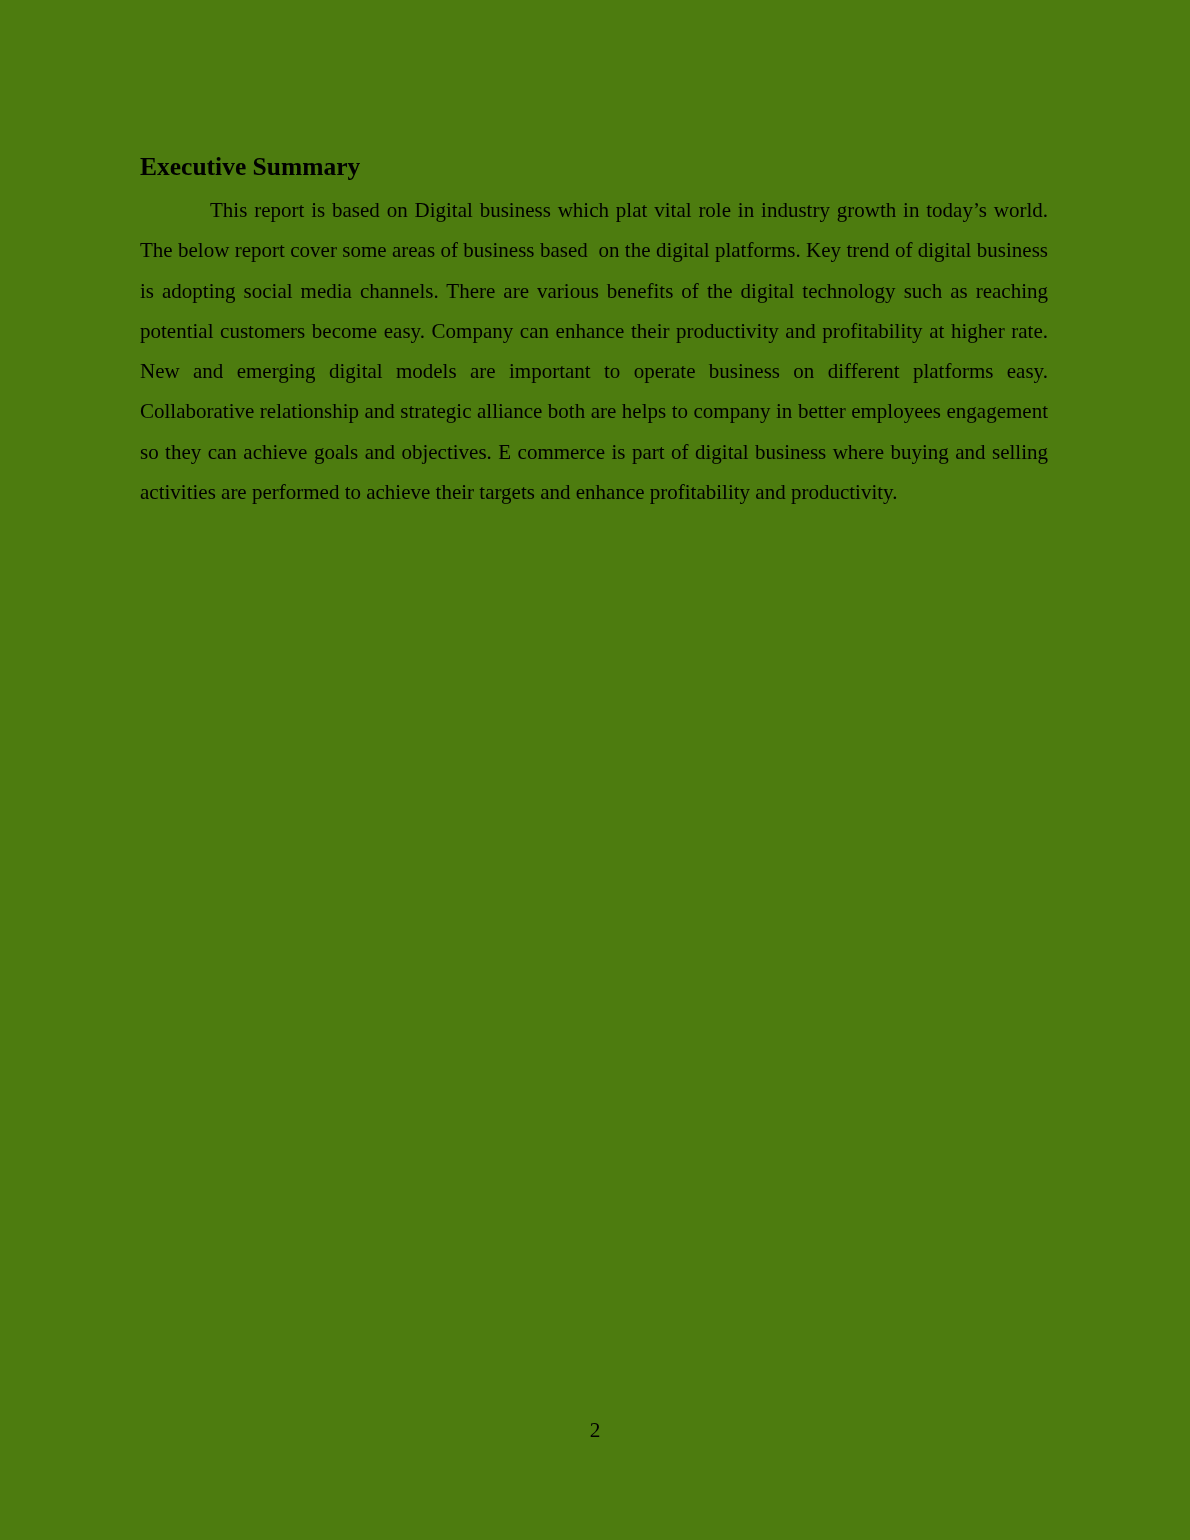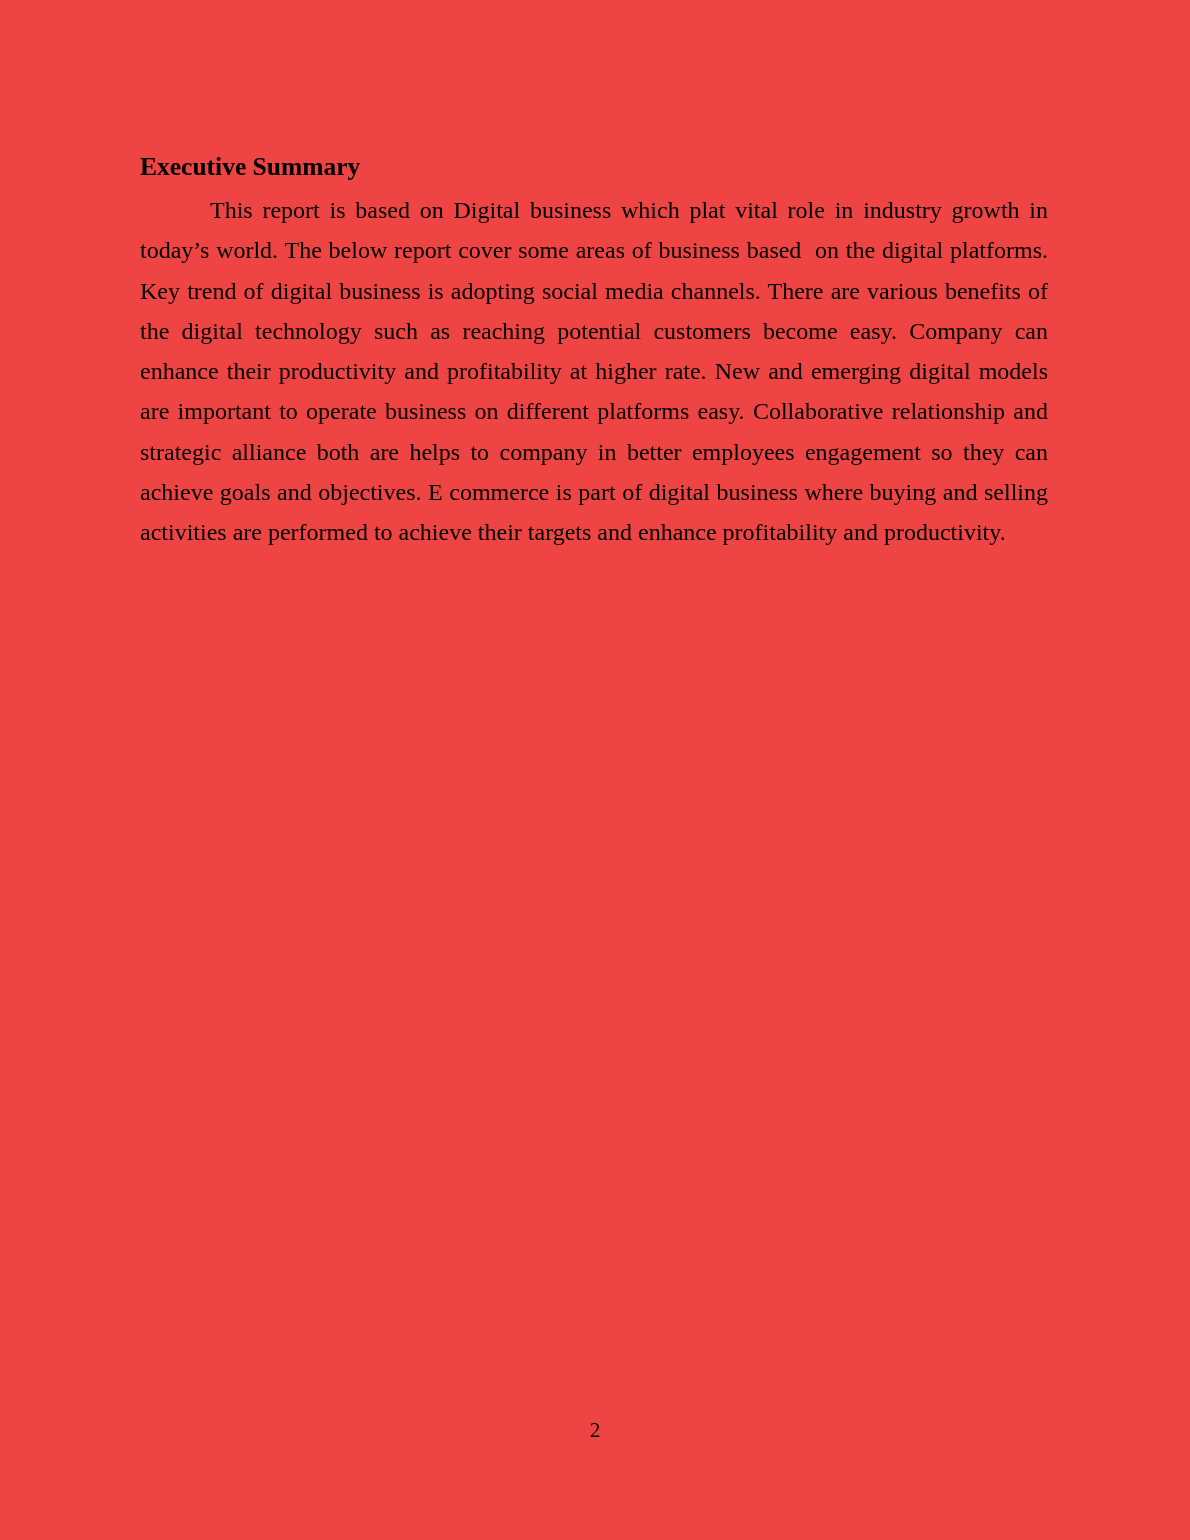--- a/index.html
+++ b/index.html
@@ -14,39 +14,39 @@
       overflow: hidden;
       font-family: "Liberation Serif", serif;
       color: #000000;
     }
     .page {
       position: absolute;
       left: 0;
       top: 0;
       width: 1190px;
       height: 1540px;
-      background: #ef4444;
+      background: #4d7c0f;
     }
     .content {
       position: absolute;
       left: 140px;
       top: 150px;
       width: 908px;
     }
     .heading {
       font-family: "Liberation Serif", serif;
       font-weight: bold;
       font-size: 25.5px;
       line-height: 34px;
       margin: 0;
       padding: 0;
     }
     .para {
       margin: 6px 0 0 0;
-      font-size: 24px;
+      font-size: 21px;
       line-height: 40.3px;
       text-align: justify;
       text-indent: 70px;
       white-space: pre-wrap;
     }
     .page-number {
       position: absolute;
       left: 0;
       width: 1190px;
       top: 1416px;

